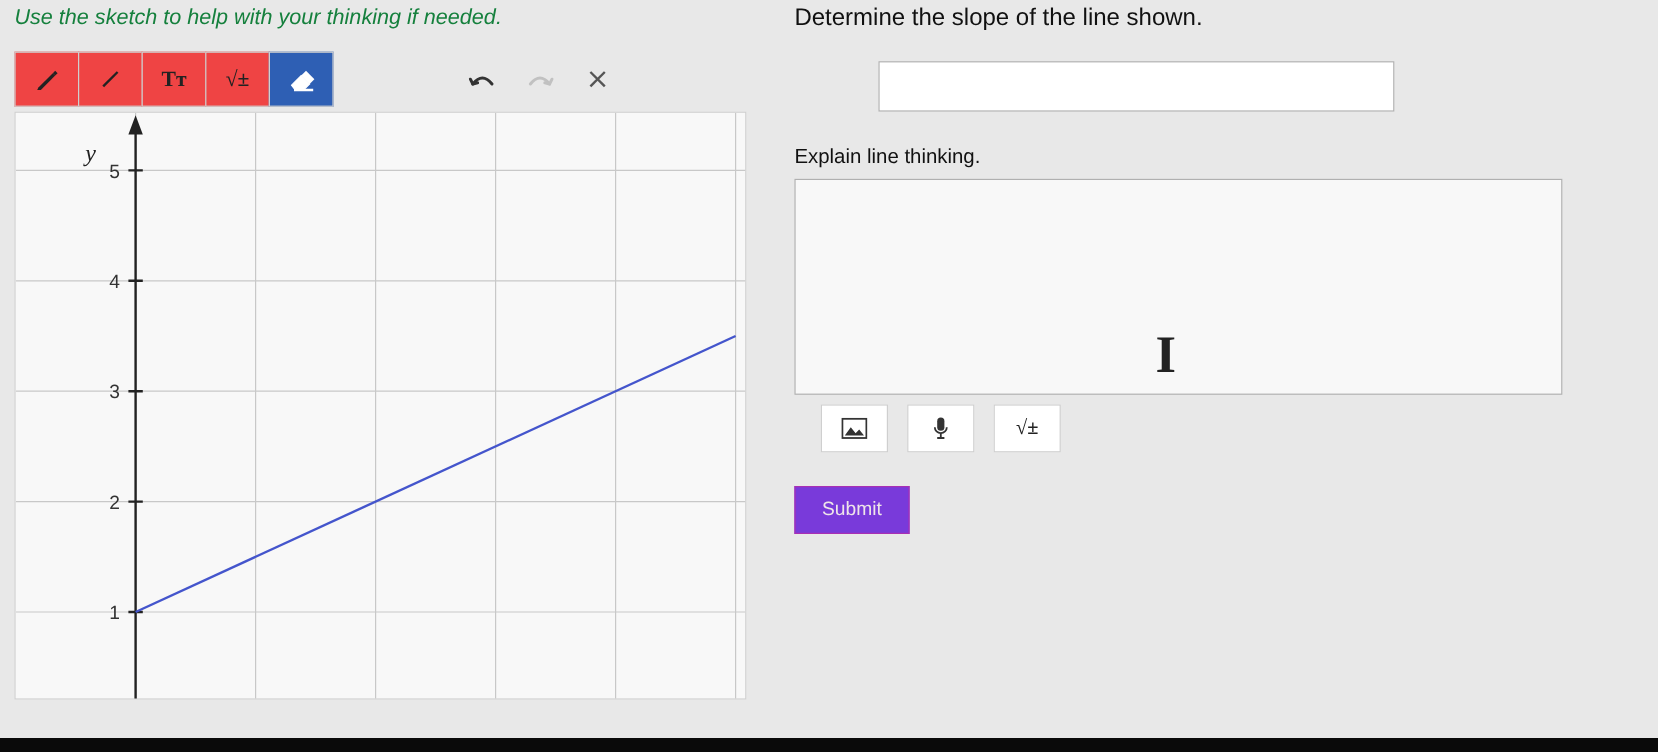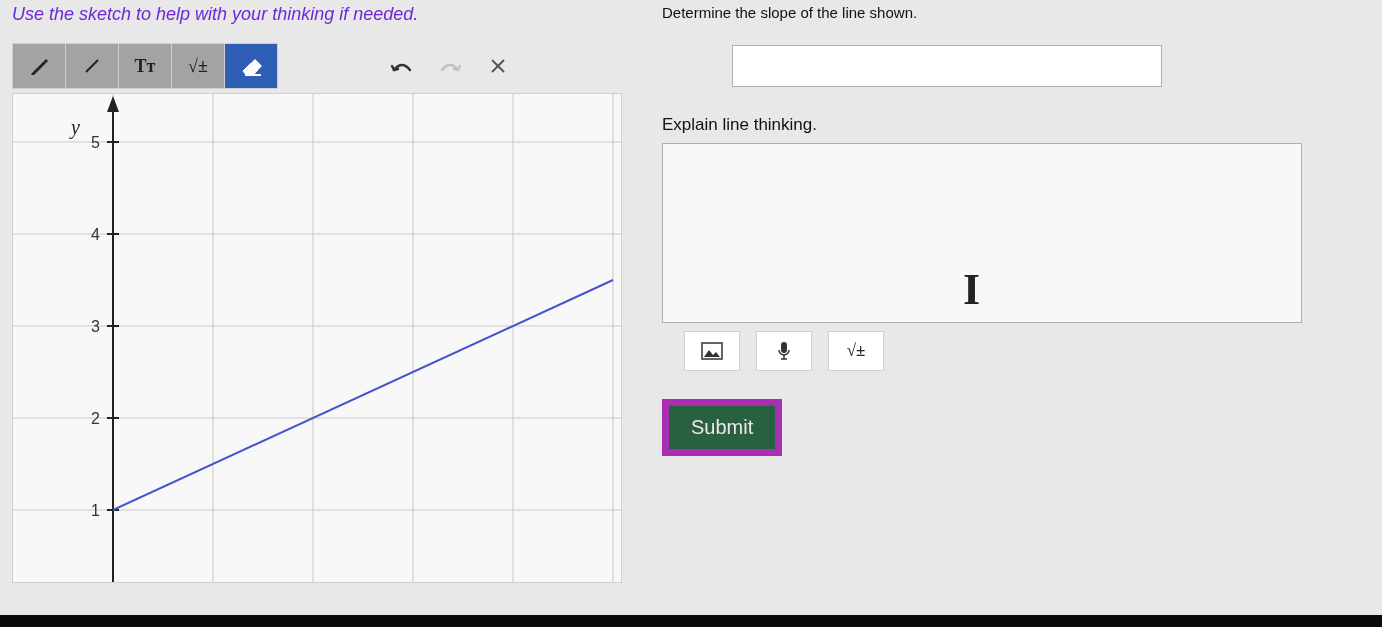--- a/index.html
+++ b/index.html
@@ -13,25 +13,25 @@
       position: relative;
       overflow: hidden;
     }
     .container { display: flex; gap: 30px; }
     .left-col { flex: 0 0 620px; }
     .right-col { flex: 1; padding-right: 40px; }
 
     .instruction {
       font-size: 18px;
       font-style: italic;
-      color: #6d28d9;
+      color: #15803d;
       margin-bottom: 18px;
     }
     .prompt {
-      font-size: 15px;
+      font-size: 20px;
       color: #111;
       margin-bottom: 18px;
     }
     .sub-prompt {
       font-size: 17px;
       color: #111;
       margin-top: 28px;
       margin-bottom: 8px;
     }
 
@@ -39,21 +39,21 @@
       display: flex;
       align-items: center;
       gap: 0;
       margin-bottom: 4px;
       height: 46px;
     }
     .tool-btn {
       width: 54px;
       height: 46px;
       border: 1px solid #cfcfcf;
-      background: #a3a3a3;
+      background: #ef4444;
       display: flex;
       align-items: center;
       justify-content: center;
       cursor: pointer;
       margin-left: -1px;
       font-size: 18px;
       font-weight: bold;
       font-family: 'Times New Roman', serif;
     }
     .tool-btn:first-child { margin-left: 0; }
@@ -125,24 +125,24 @@
       display: flex;
       align-items: center;
       justify-content: center;
       cursor: pointer;
       font-size: 17px;
     }
 
     .submit-btn {
       margin-top: 28px;
       padding: 10px 22px;
-      background: #14532d;
-      border: 7px solid #a21caf;
+      background: #6d28d9;
+      border: 1px solid #a21caf;
       color: #f0e5ea;
-      font-size: 20px;
+      font-size: 16px;
       cursor: pointer;
       opacity: 0.9;
     }
     .bottom-bar {
       position: absolute;
       left: 0; right: 0; bottom: 0;
       height: 12px;
       background: #0a0a0a;
     }
   </style>

